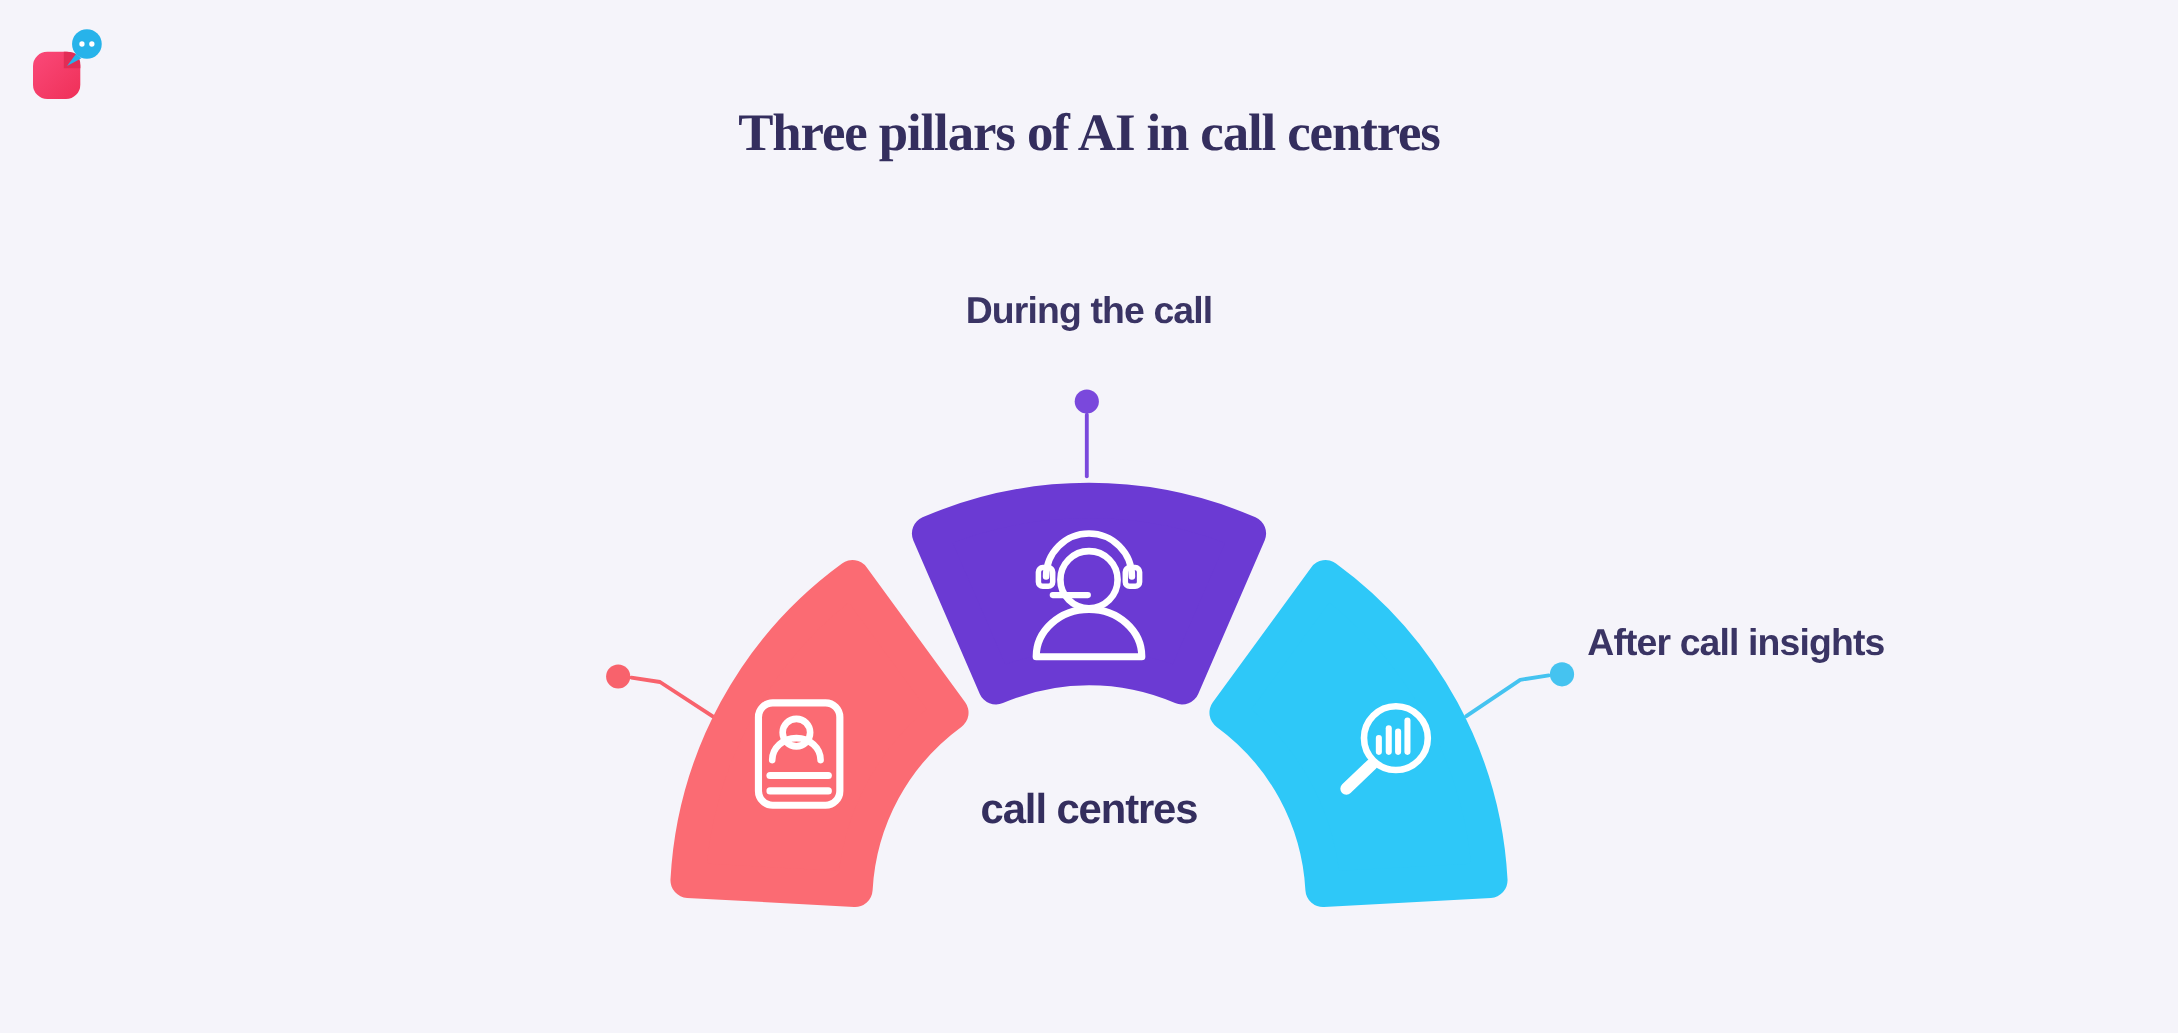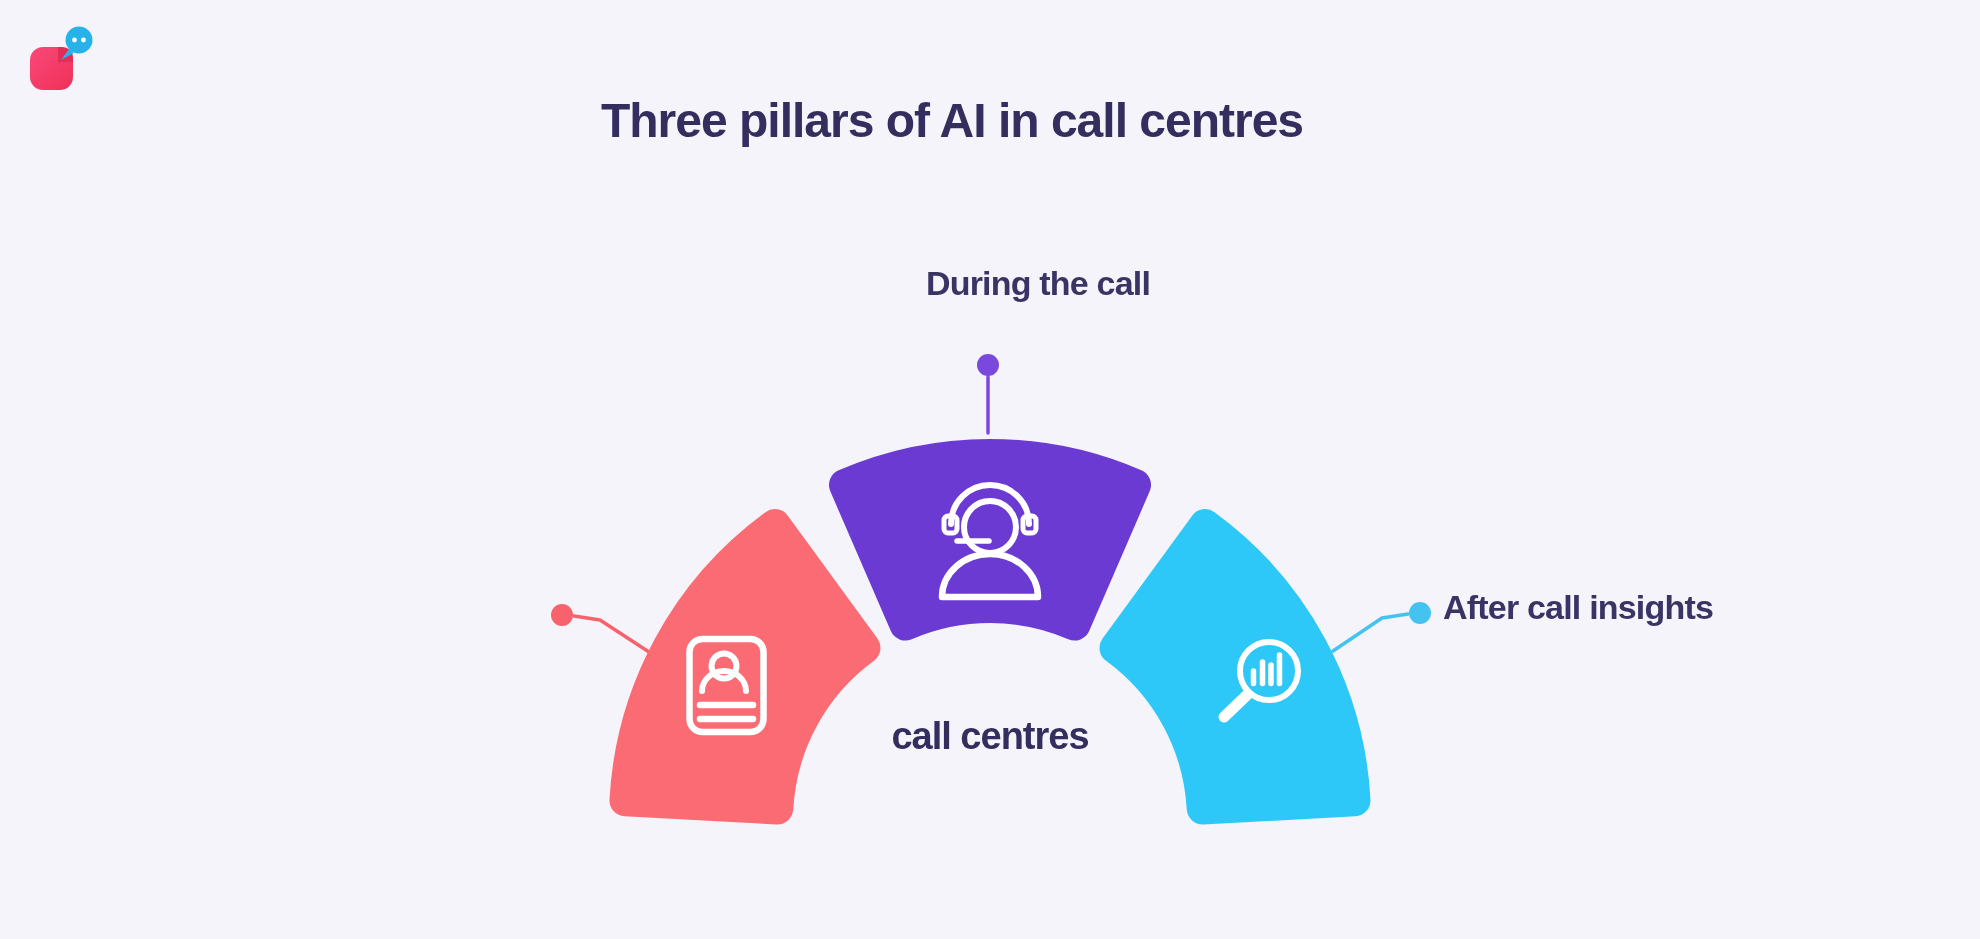--- a/index.html
+++ b/index.html
@@ -13,31 +13,31 @@
     background:#F5F4FA;
     overflow:hidden;
   }
   .diagram-svg{position:absolute;inset:0;}
   .txt{
     position:absolute;
     color:#342E5E;
     white-space:nowrap;
   }
   .page-title{
-    top:93px;left:952px;transform:translateX(-50%);
+    top:93px;left:990px;transform:translateX(-50%);
     font-size:48px;font-weight:700;letter-spacing:-1px;
-    line-height:56px;
+    line-height:56px;font-family:Liberation Serif, serif;
   }
   .label{
     font-size:34px;font-weight:700;letter-spacing:-0.8px;
     line-height:45px;color:#3A3464;
   }
-  .label-top{top:261px;left:990px;transform:translateX(-50%);text-align:center;margin-left:48px;}
+  .label-top{top:261px;left:990px;transform:translateX(-50%);text-align:center;}
   .label-left{top:594px;left:210px;text-align:left;}
-  .label-right{top:585px;left:1443px;text-align:right;}
+  .label-right{top:562px;left:1443px;text-align:right;}
   .center-label{
     top:711px;left:990px;transform:translateX(-50%);
     font-size:38px;font-weight:700;letter-spacing:-1px;
     line-height:50px;text-align:center;
   }
 </style>
 </head>
 <body>
 
 <div class="stage">

